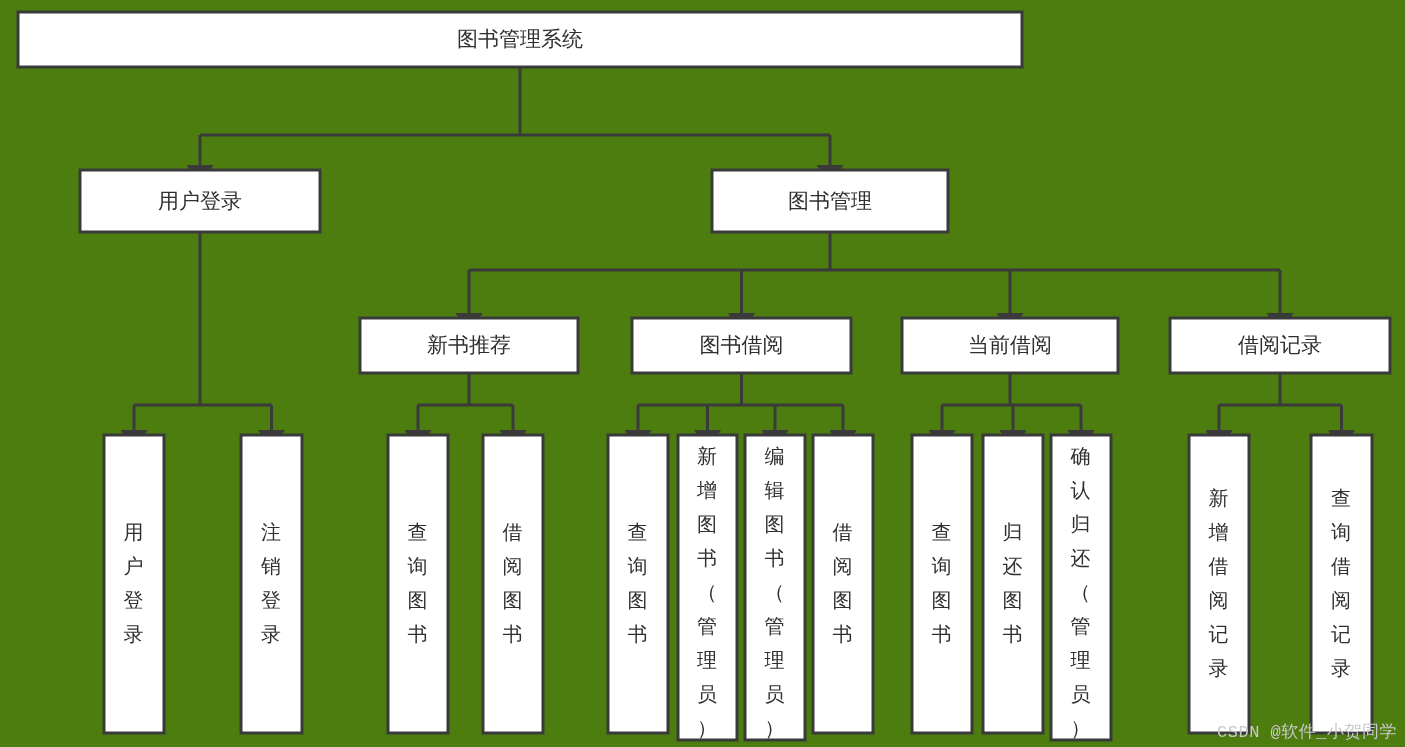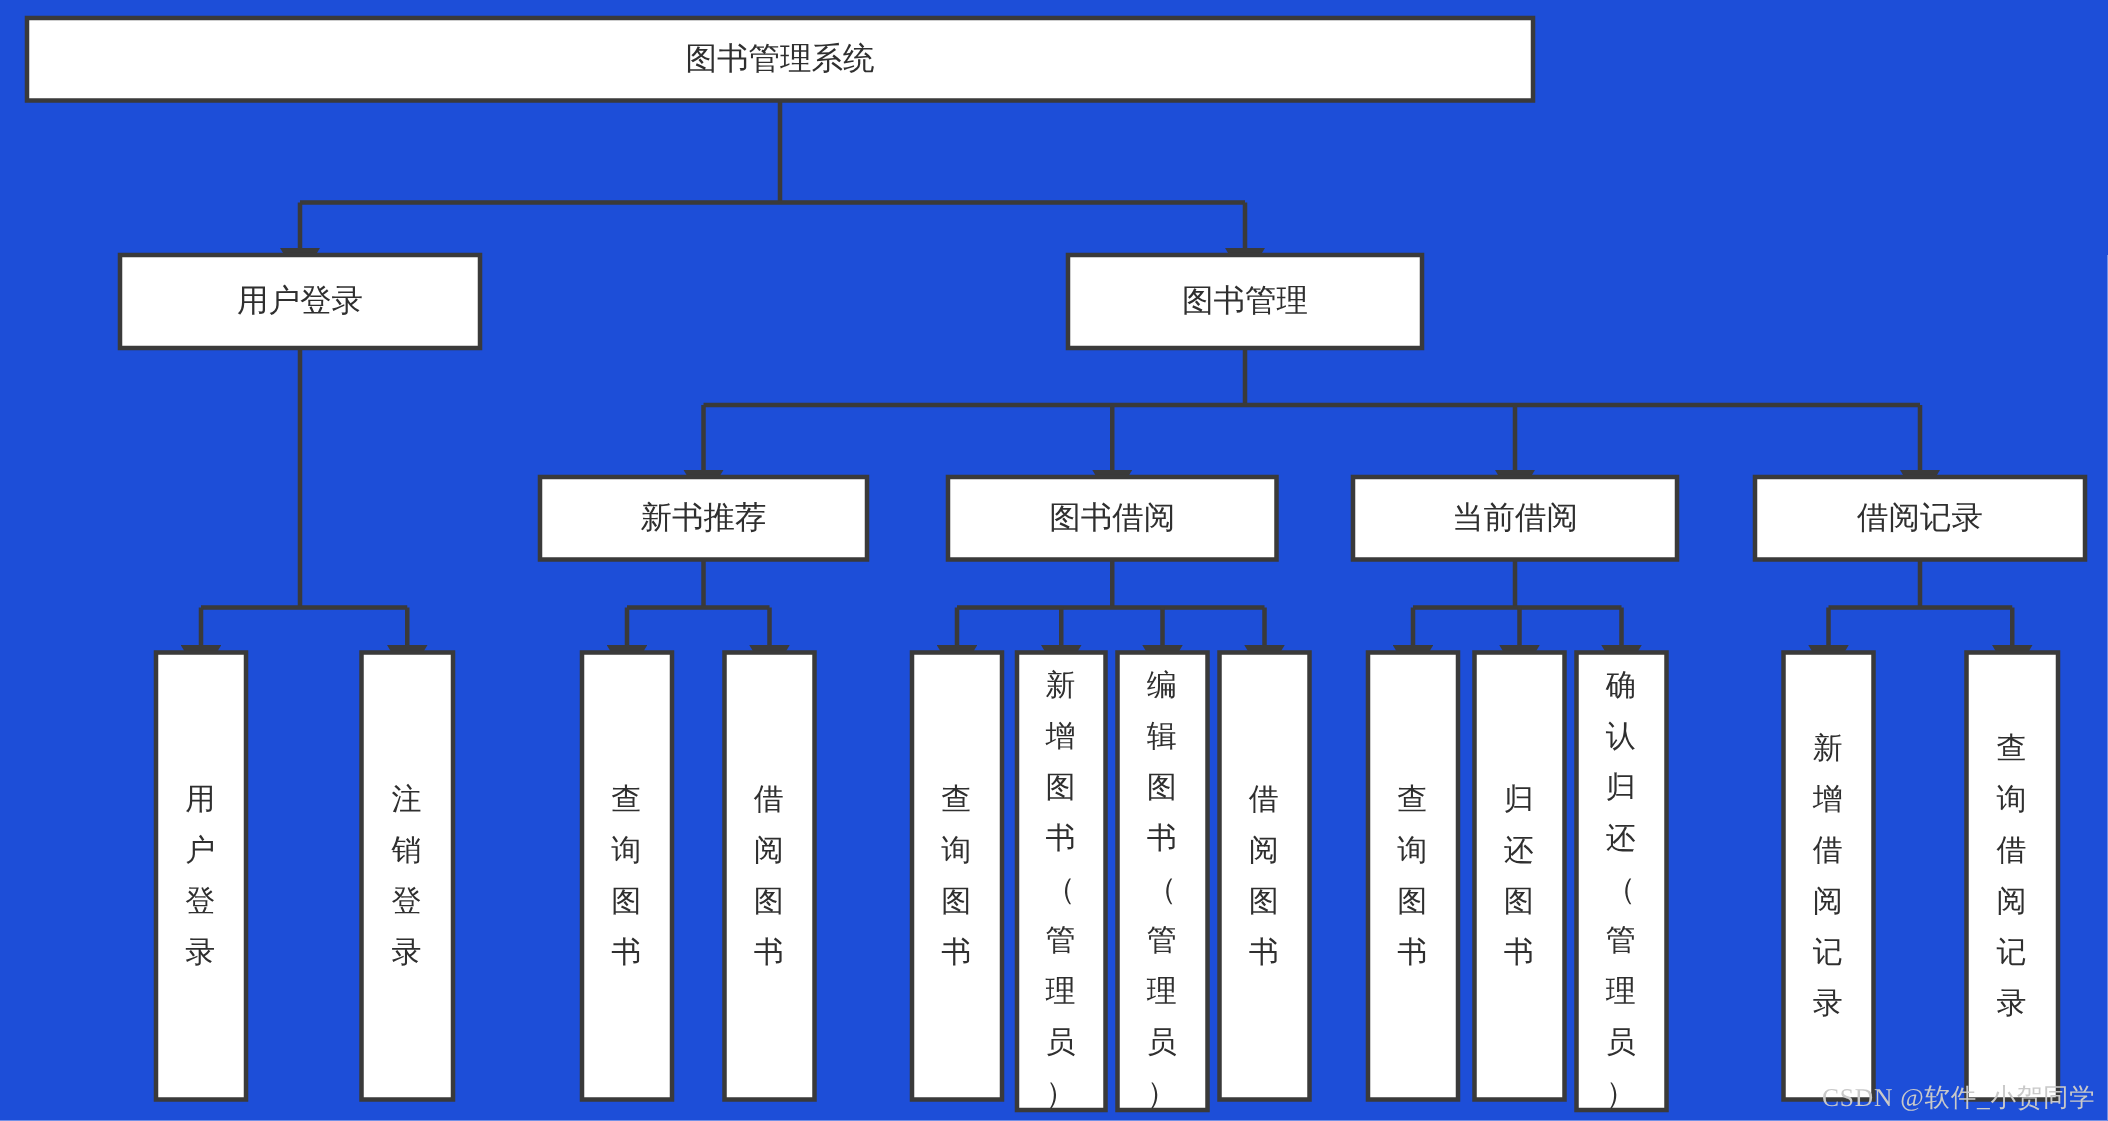--- a/index.html
+++ b/index.html
@@ -1,20 +1,20 @@
 <!DOCTYPE html>
 <html><head>
 <meta charset="utf-8">
 <style>
   html,body{margin:0;padding:0;background:#ffffff;}
   body{
     font-family:"Liberation Sans","DejaVu Sans",sans-serif;
     width:1405px;height:747px;overflow:hidden;
   }
-  #diagram-root{position:relative;width:1405px;height:747px;background:#1d4ed8;}
+  #diagram-root{position:relative;width:1405px;height:747px;background:#4d7c0f;}
   svg#flowchart{position:absolute;left:0;top:0;width:1405px;height:747px;display:block;}
   .node-box{fill:#ffffff;stroke:#3a3a3a;stroke-width:3;}
   .connector{stroke:#3a3a3a;stroke-width:3;fill:none;stroke-linecap:butt;}
   .node-label{
     font-family:"Liberation Sans","DejaVu Sans",sans-serif;
     fill:#2f2f2f;
     font-size:21px;
     dominant-baseline:middle;
     text-anchor:middle;
     white-space:pre;
@@ -22,21 +22,21 @@
   .node-label.vertical{
     font-size:20px;
     letter-spacing:1px;
   }
   .watermark{
     position:absolute;
     right:8px;
     bottom:4px;
     color:#c9c9c9;
     font-size:17px;
-    font-family:Liberation Serif, serif;
+    font-family:Liberation Mono, monospace;
     letter-spacing:0.5px;
     white-space:nowrap;
     user-select:none;
   }
 </style>
 </head>
 <body>
 
 <div id="diagram-root">
 

